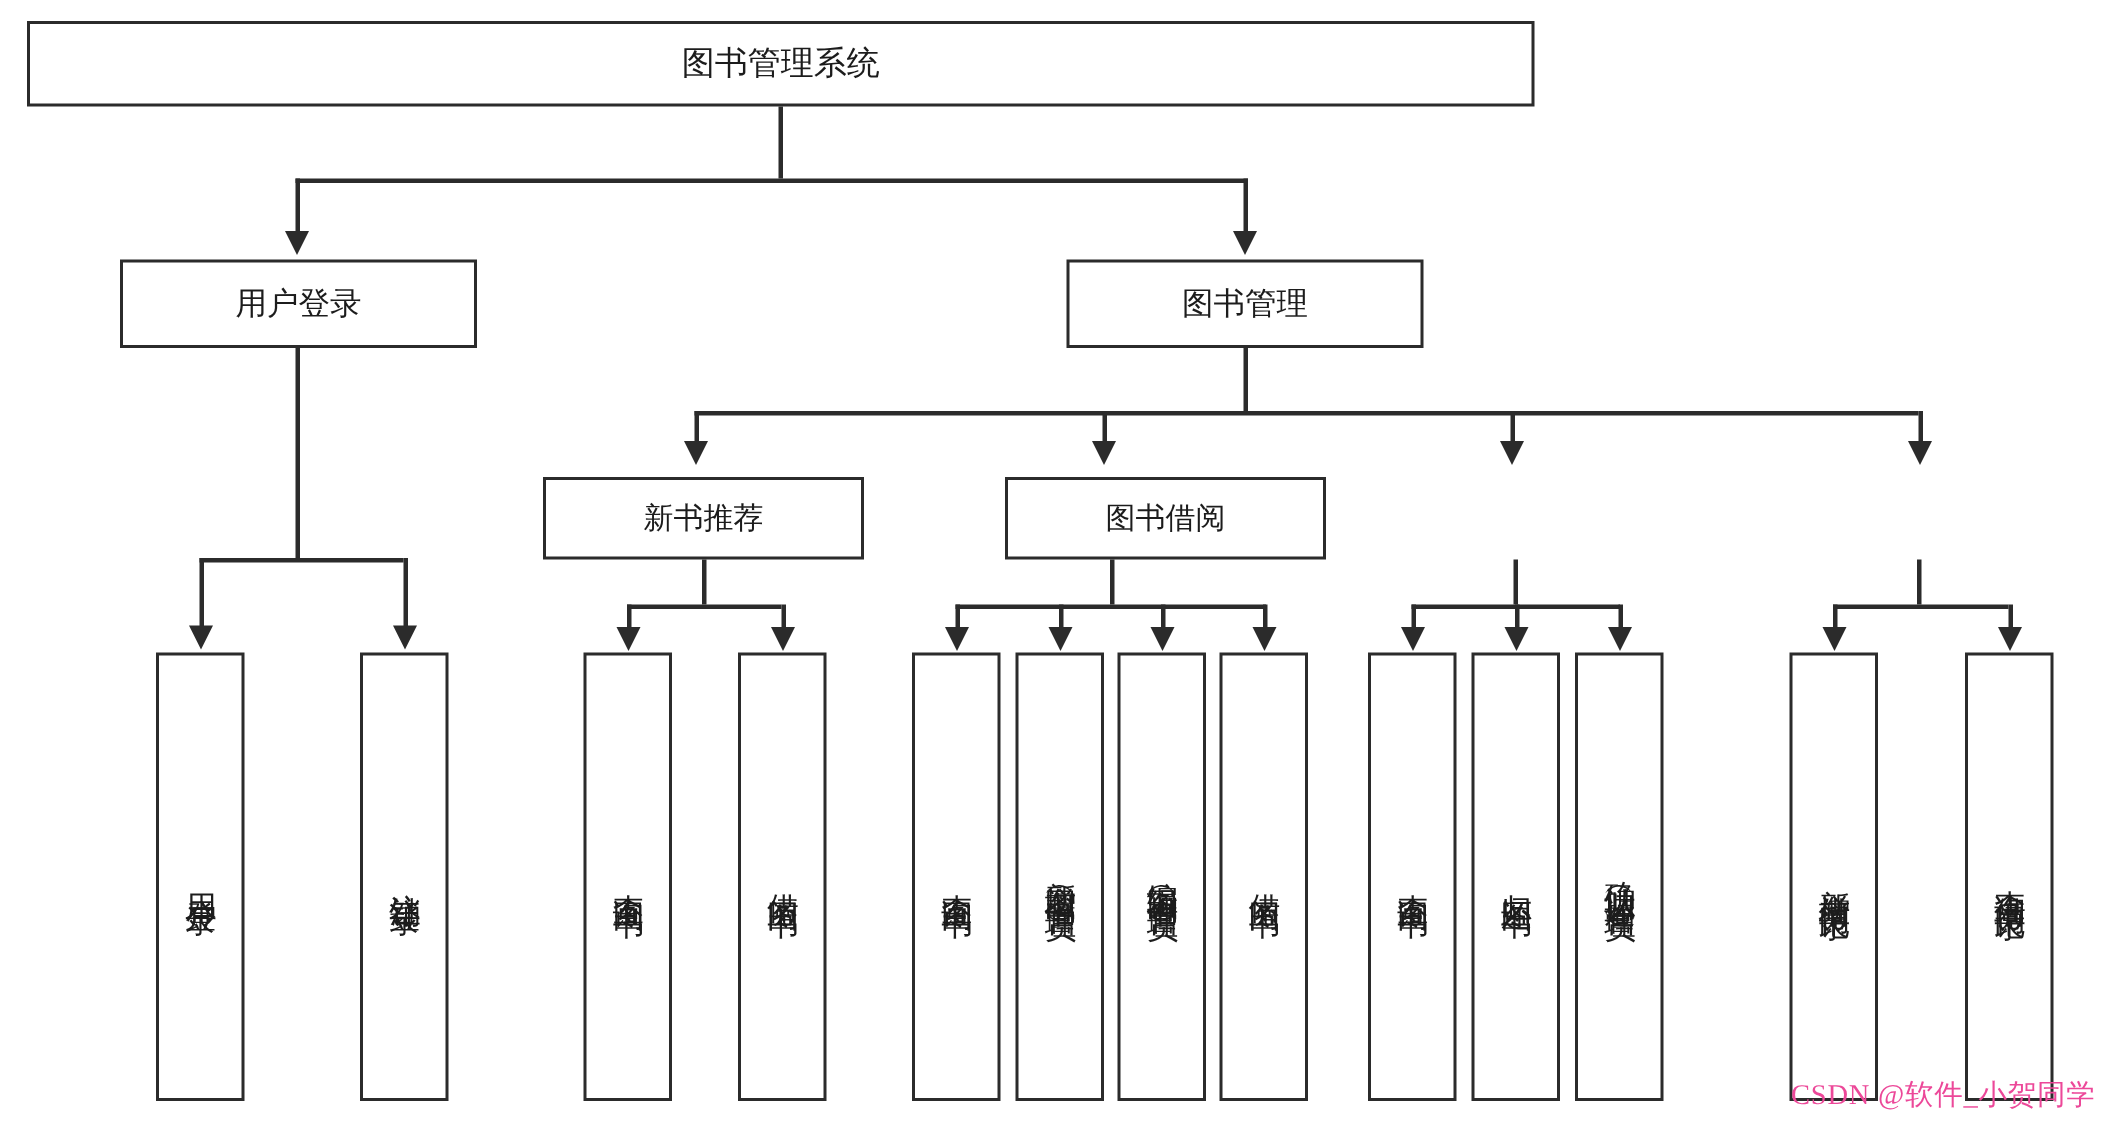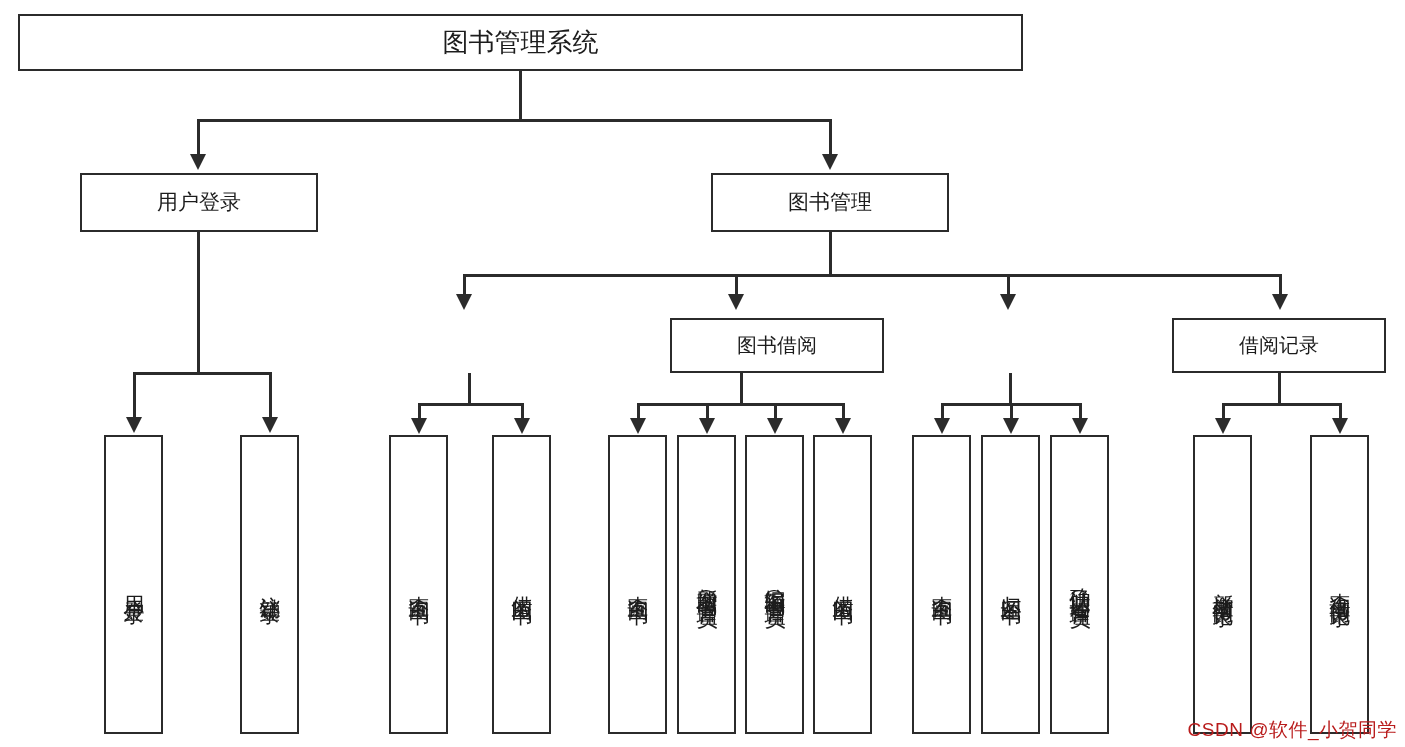--- a/index.html
+++ b/index.html
@@ -25,21 +25,21 @@
     background: #ffffff;
     border: 2.5px solid #2b2b2b;
     display: flex;
     align-items: center;
     justify-content: center;
     color: #1c1c1c;
     text-align: center;
     line-height: 1.25;
   }
   .node.root {
-    font-size: 26px;
+    font-size: 22px;
   }
   .node.level1 {
     font-size: 21px;
   }
   .node.level2 {
     font-size: 20px;
   }
   
   .node.leaf {
     font-size: 21px;
@@ -70,24 +70,24 @@
     border-right: 8px solid transparent;
     border-top: 16px solid #2b2b2b;
   }
 
   
   #watermark {
     position: absolute;
     right: 8px;
     bottom: 4px;
     font-size: 19px;
-    color: #b91c1c;
+    color: #ec4899;
     letter-spacing: 0.5px;
     white-space: nowrap;
-    font-family: Liberation Sans, sans-serif;
+    font-family: Liberation Serif, serif;
   }
 </style>
 </head>
 <body>
 
 <div id="canvas">
 
   <div class="node root" style="left:18px; top:14px; width:1005px; height:57px;">
     <span>图书管理系统</span>
   </div>
@@ -120,25 +120,25 @@
   <div class="hline" style="left:463px; top:274px; width:816px;"></div>
   <div class="vline" style="left:463px; top:274px; height:24px;"></div>
   <div class="arrow" style="left:456px; top:294px;"></div>
   <div class="vline" style="left:735px; top:274px; height:24px;"></div>
   <div class="arrow" style="left:728px; top:294px;"></div>
   <div class="vline" style="left:1007px; top:274px; height:24px;"></div>
   <div class="arrow" style="left:1000px; top:294px;"></div>
   <div class="vline" style="left:1279px; top:274px; height:24px;"></div>
   <div class="arrow" style="left:1272px; top:294px;"></div>
 
+  <div class="node level2" style="left:362px; top:318px; width:214px; height:55px;">
+    <span>新书推荐</span>
+  </div>
   <div class="node level2" style="left:634px; top:318px; width:214px; height:55px;margin-left:36px;">
     <span>图书借阅</span>
-  </div>
-  <div class="node level2" style="left:1172px; top:318px; width:214px; height:55px;">
-    <span>借阅记录</span>
   </div>
 
   <div class="vline" style="left:468px; top:373px; height:30px;"></div>
   <div class="hline" style="left:418px; top:403px; width:103px;"></div>
   <div class="vline" style="left:418px; top:403px; height:18px;"></div>
   <div class="arrow" style="left:411px; top:418px;"></div>
   <div class="vline" style="left:521px; top:403px; height:18px;"></div>
   <div class="arrow" style="left:514px; top:418px;"></div>
 
   <div class="vline" style="left:740px; top:373px; height:30px;"></div>

